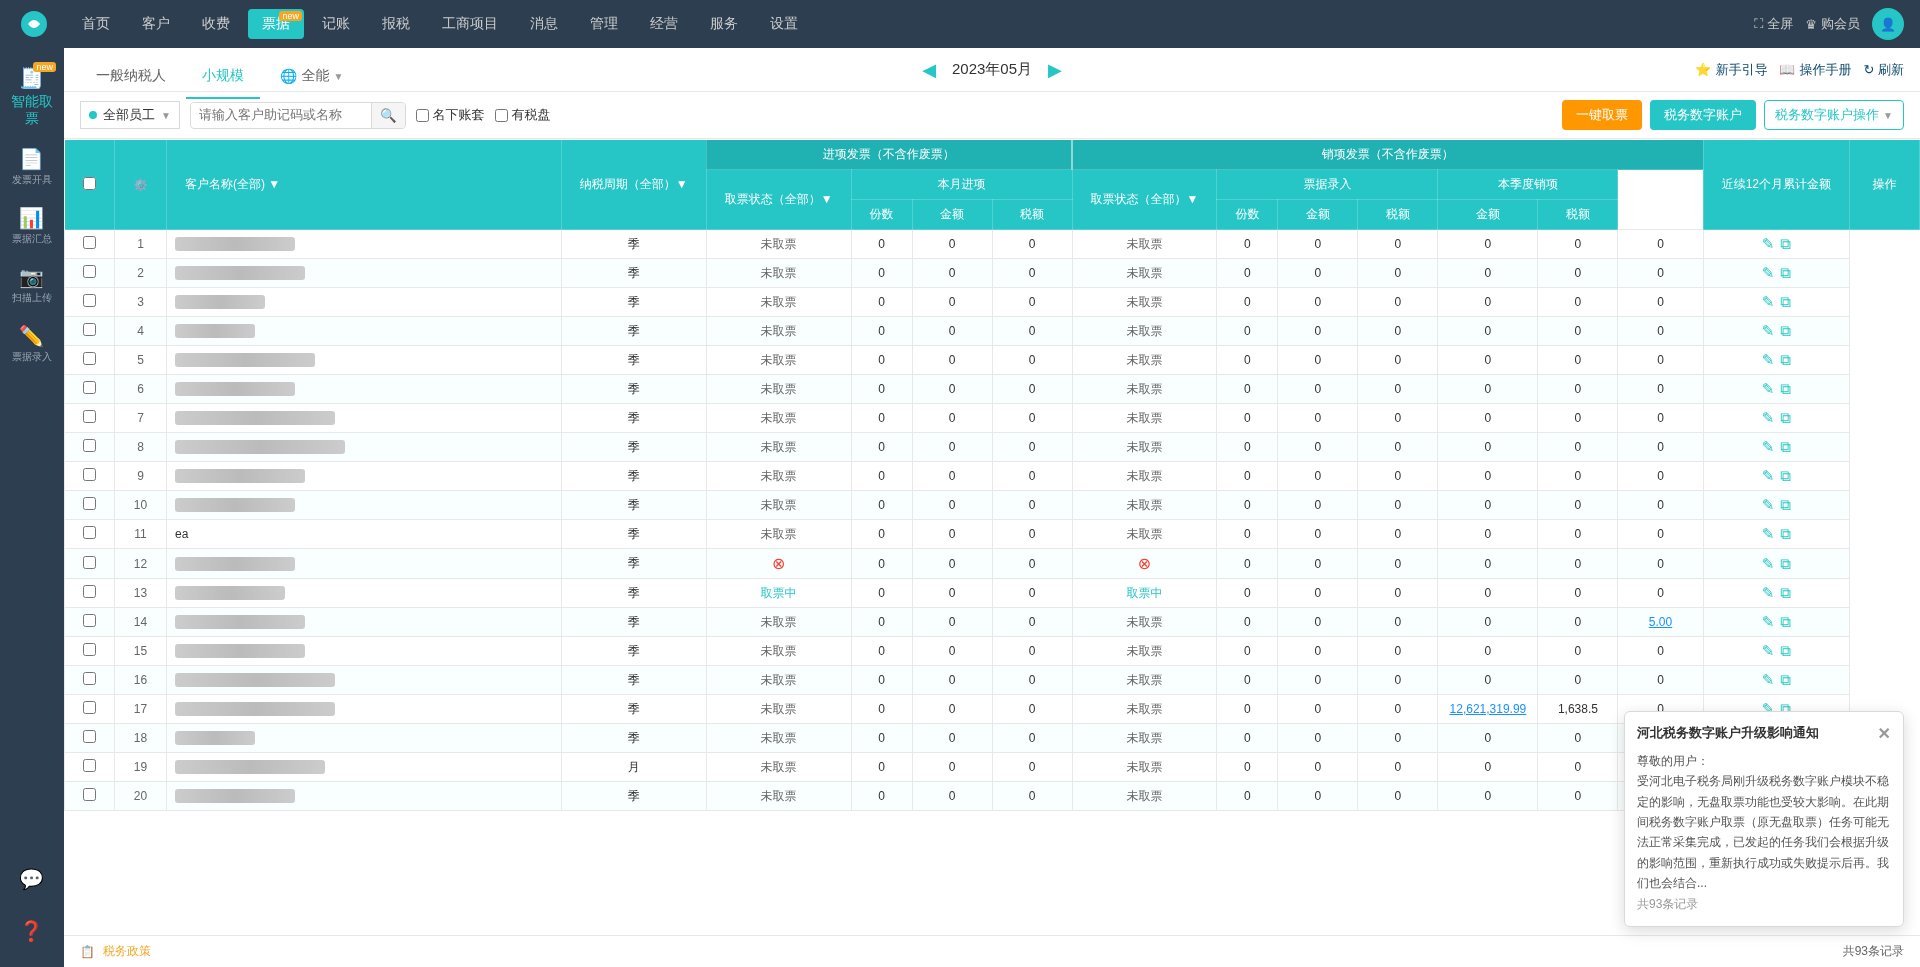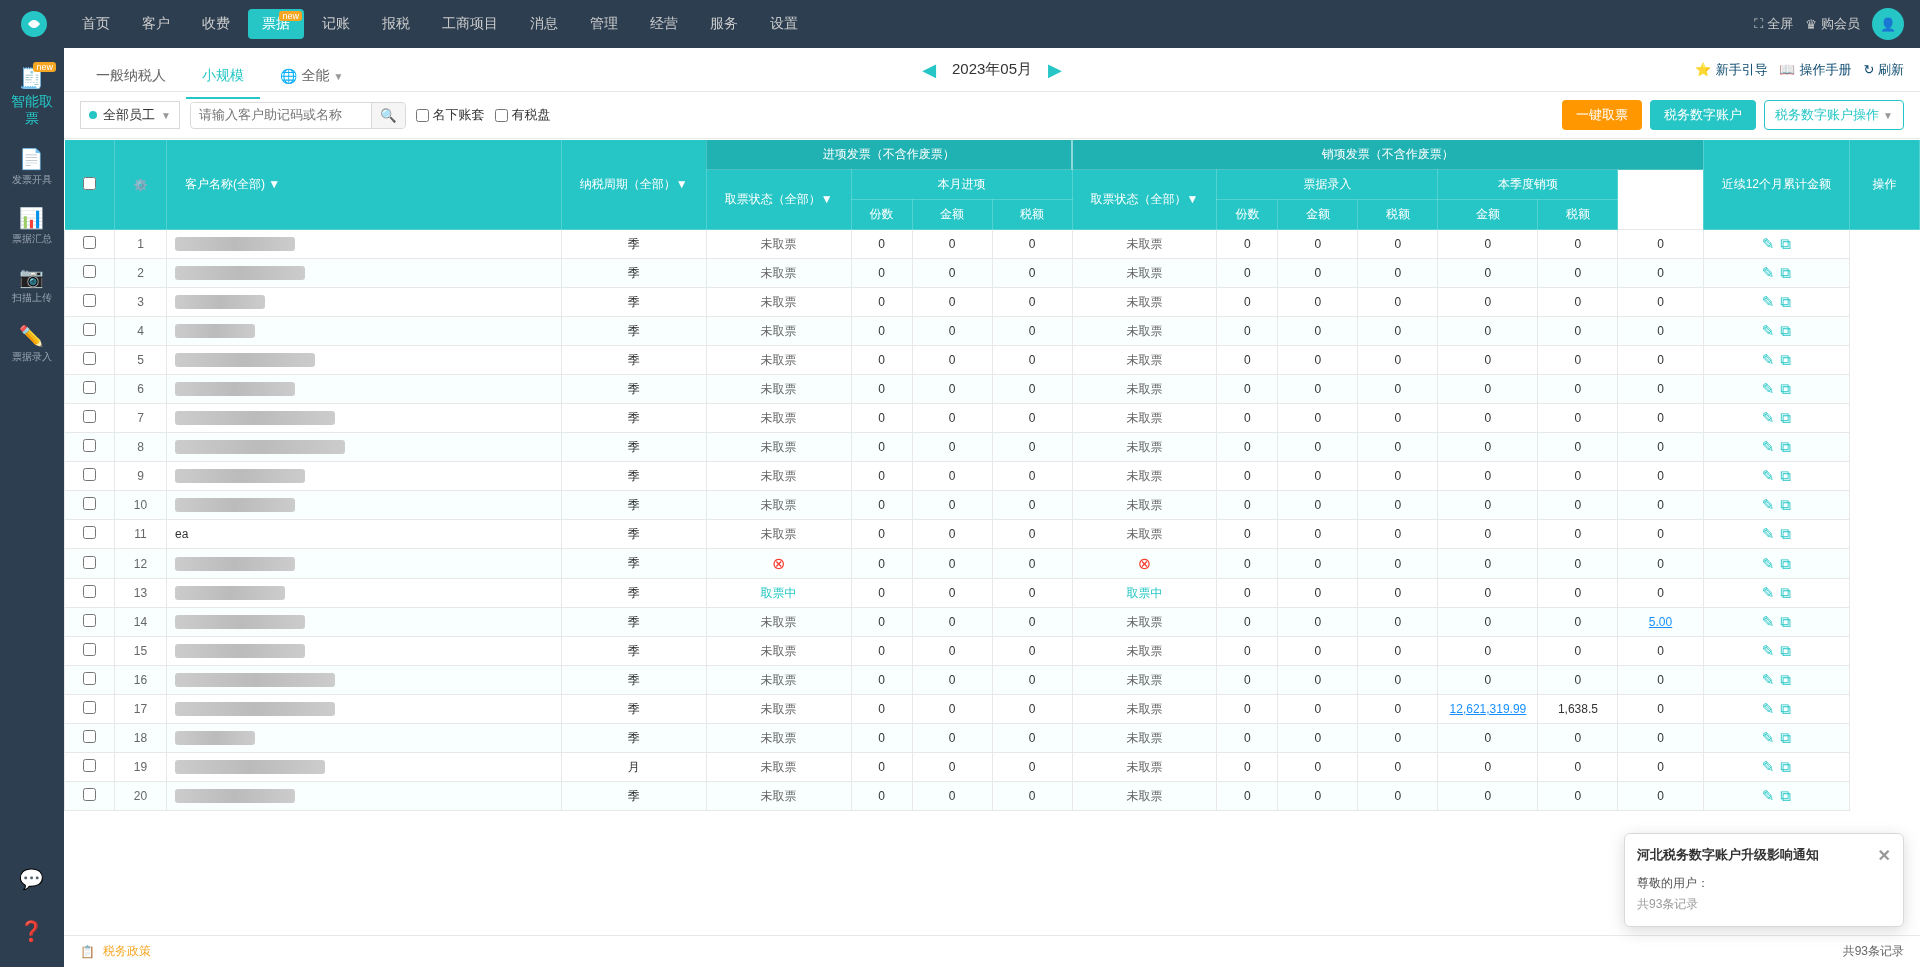--- a/index.html
+++ b/index.html
@@ -857,15 +857,16 @@
   </div>
 </div>
 
 <div class="notification-popup">
   <div class="popup-title">
     <span>河北税务数字账户升级影响通知</span>
     <span class="popup-close">✕</span>
   </div>
   <div class="popup-content">
     <p style="font-size:12px;line-height:1.7;color:#555">尊敬的用户：</p>
+    <p style="font-size:12px;line-height:1.7;color:#555">受河北电子税务局刚升级税务数字账户模块不稳定的影响，无盘取票功能也受较大影响。在此期间税务数字账户取票（原无盘取票）任务可能无法正常采集完成，已发起的任务我们会根据升级的影响范围，重新执行成功或失败提示后再。我们也会结合...</p>
     <p style="font-size:12px;line-height:1.7;color:#999">共93条记录</p>
   </div>
 </div>
 
 </body></html>

